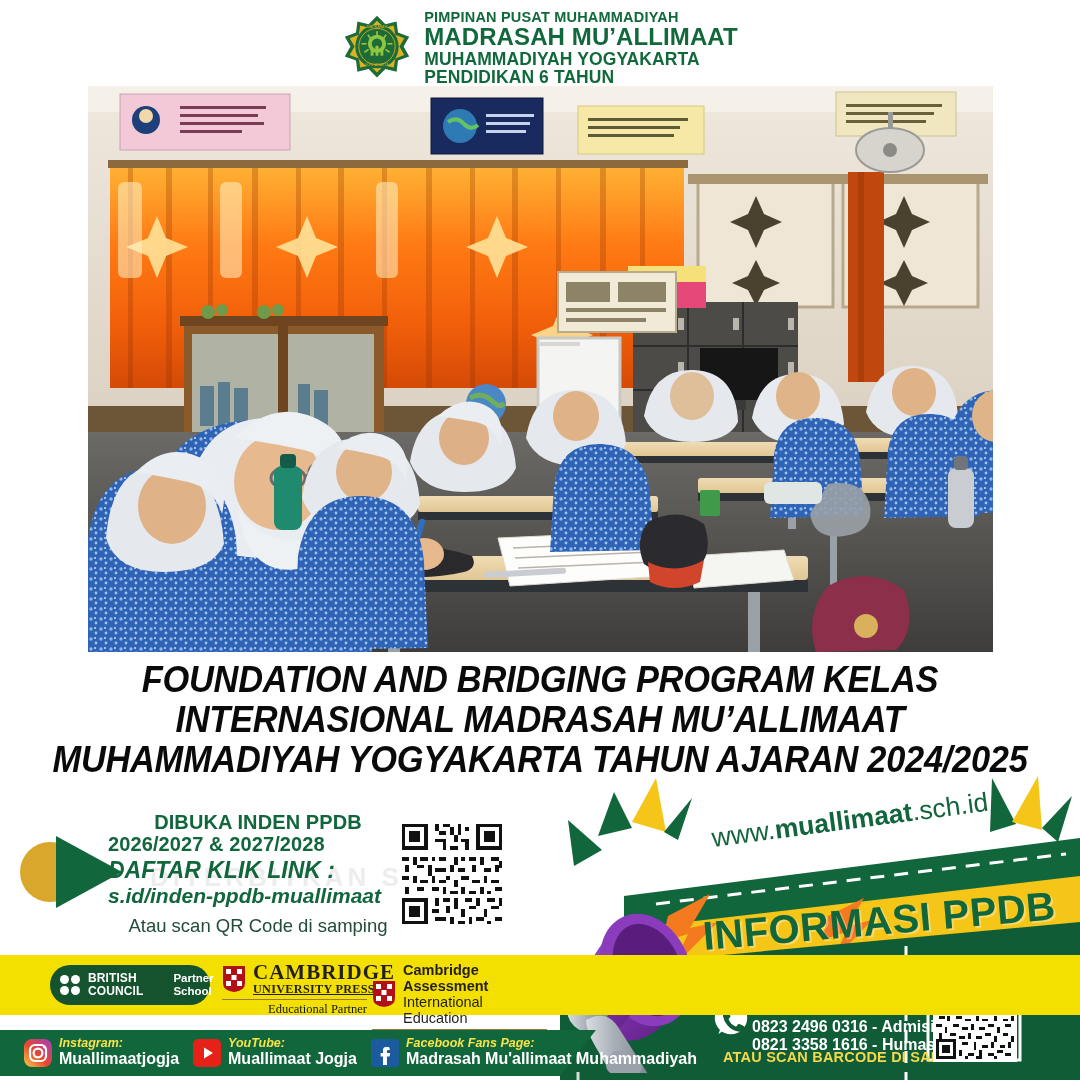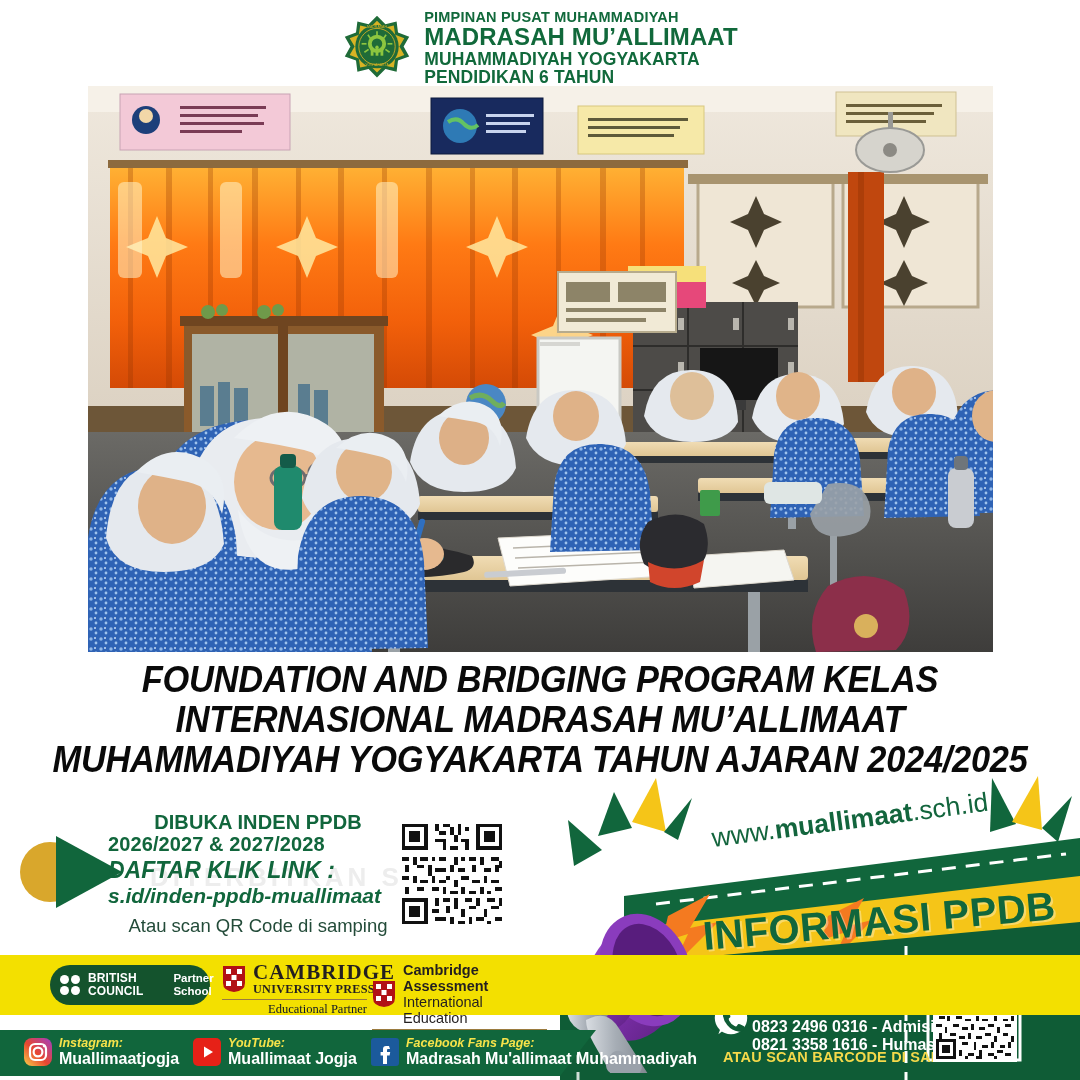--- a/index.html
+++ b/index.html
@@ -111,36 +111,36 @@
   }
   .bc-dots { display:grid; grid-template-columns: 9px 9px; gap: 2px; }
   .bc-dots i { width: 9px; height: 9px; background:#fff; border-radius: 50%; display:block; }
   .bc-name { color:#fff; font-size: 12px; font-weight: 800; line-height: 13px; letter-spacing: .1px;}
   .bc-sep { width:1px; height:26px; background:#8b7aa5; margin: 0 7px; }
   .bc-partner { color:#fff; font-size: 11.5px; font-weight: 700; line-height: 13px; }
 
   .cup { position: absolute; left: 222px; top: 7px; width: 145px; }
   .cup-row { display: flex; align-items: center; gap: 7px; }
   .cup-t1 { font-family: "Liberation Serif", serif; font-size: 21px; font-weight: 700; color:#231f20; letter-spacing: 1px; line-height: 21px;}
-  .cup-t2 { font-family: "Liberation Serif", serif; font-size: 12.2px; font-weight: 700; color:#231f20; letter-spacing: .3px; line-height: 13px;}
+  .cup-t2 { font-family: "Liberation Serif", serif; font-size: 12.2px; font-weight: 700; color:#231f20; letter-spacing: .3px; line-height: 13px; text-decoration: underline;}
   .cup-rule { height: 1px; background: #9a7b3f; margin: 3px 0 2px 0; }
   .cup-t3 { font-family: "Liberation Serif", serif; font-size: 12.5px; color:#0f172a; text-align: right; }
 
   .cai { position: absolute; left: 372px; top: 7px; width: 175px; }
   .cai-t1 { font-size: 14.5px; font-weight: 700; color:#231f20; line-height: 16px; }
   .cai-t2 { font-size: 14.5px; font-weight: 400; color:#231f20; line-height: 16px; }
   .cai-rule { height: 1px; background: #9a7b3f; margin: 3px 0 2px 0; }
   .cai-t3 { font-size: 12.5px; color:#231f20; }
 
   .crest { width: 24px; height: 28px; flex: 0 0 auto; }
 
   
   .social-bar { position: absolute; left: 0; top: 1030px; width: 640px; height: 46px; }
   .social-items { position: absolute; left: 24px; top: 1036px; display: flex; align-items: center; gap: 14px; }
-  .soc { display: flex; align-items: center; gap: 7px; }
+  .soc { display: flex; align-items: flex-end; gap: 7px; }
   .soc-txt .l1 { font-size: 12.5px; font-style: italic; font-weight: 700; color:#f7e34a; line-height: 14px; }
   .soc-txt .l2 { font-size: 16px; font-weight: 800; color:#ffffff; line-height: 17px; }
   .soc-ico { width: 28px; height: 28px; flex: 0 0 auto; }
 </style>
 </head>
 <body>
 
 <div class="poster">
 
   <div class="header">

